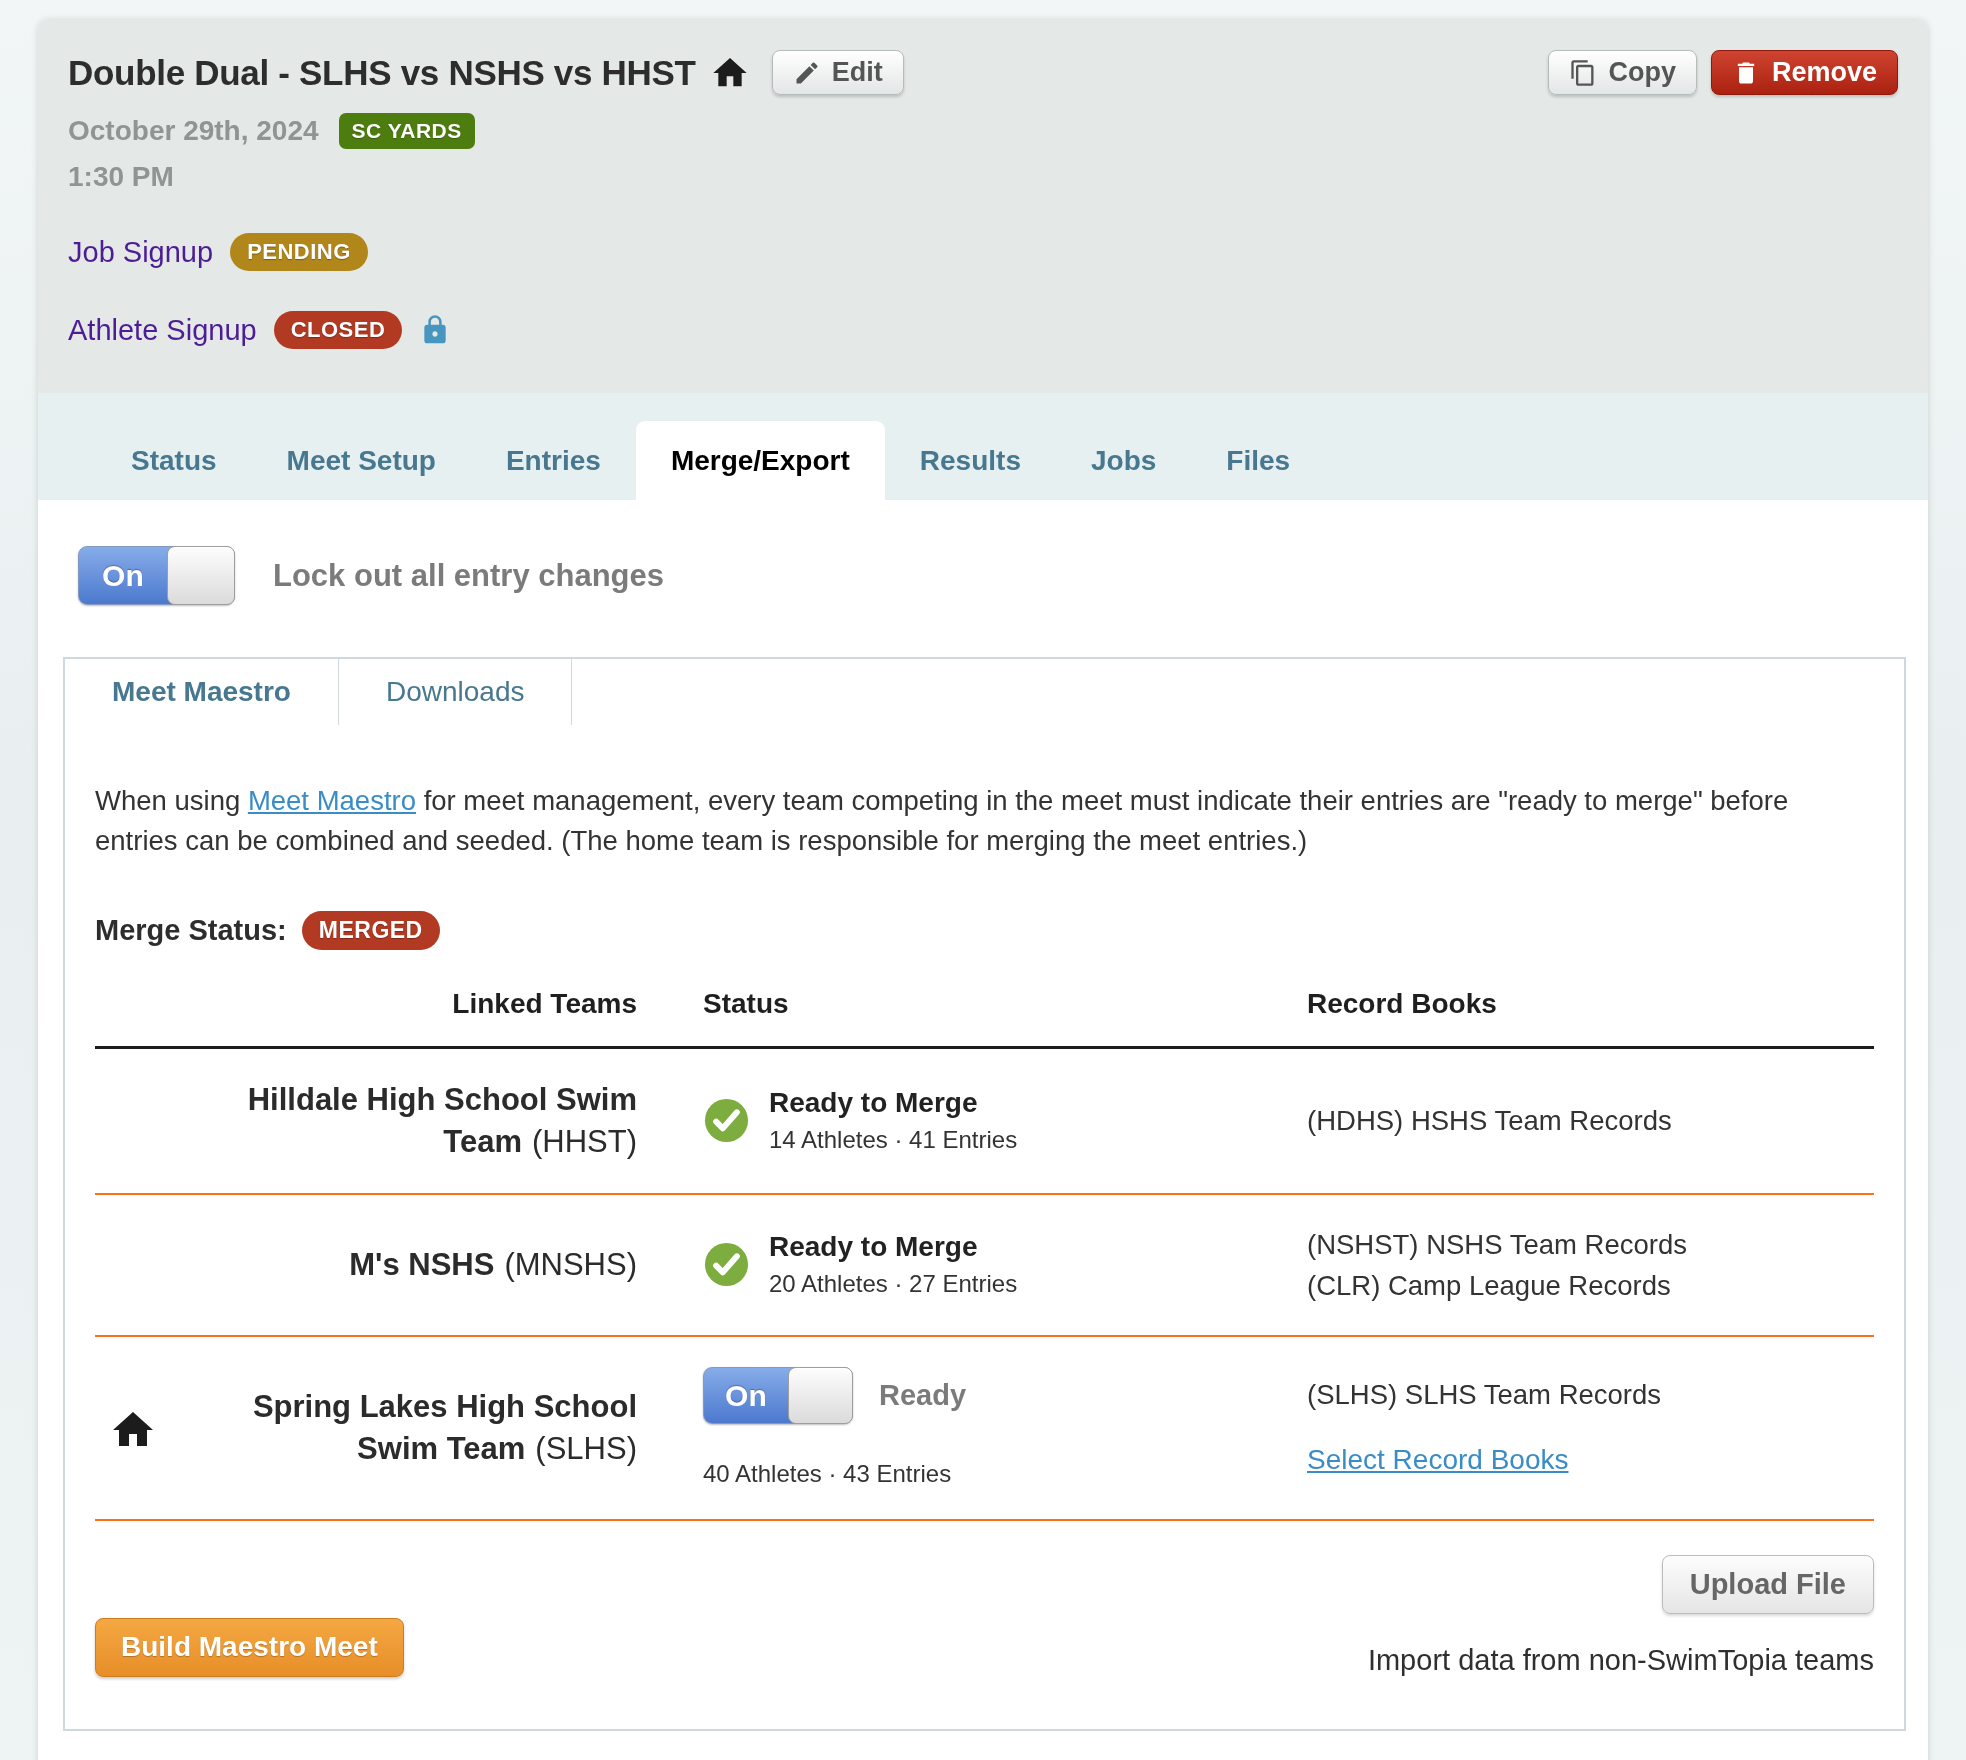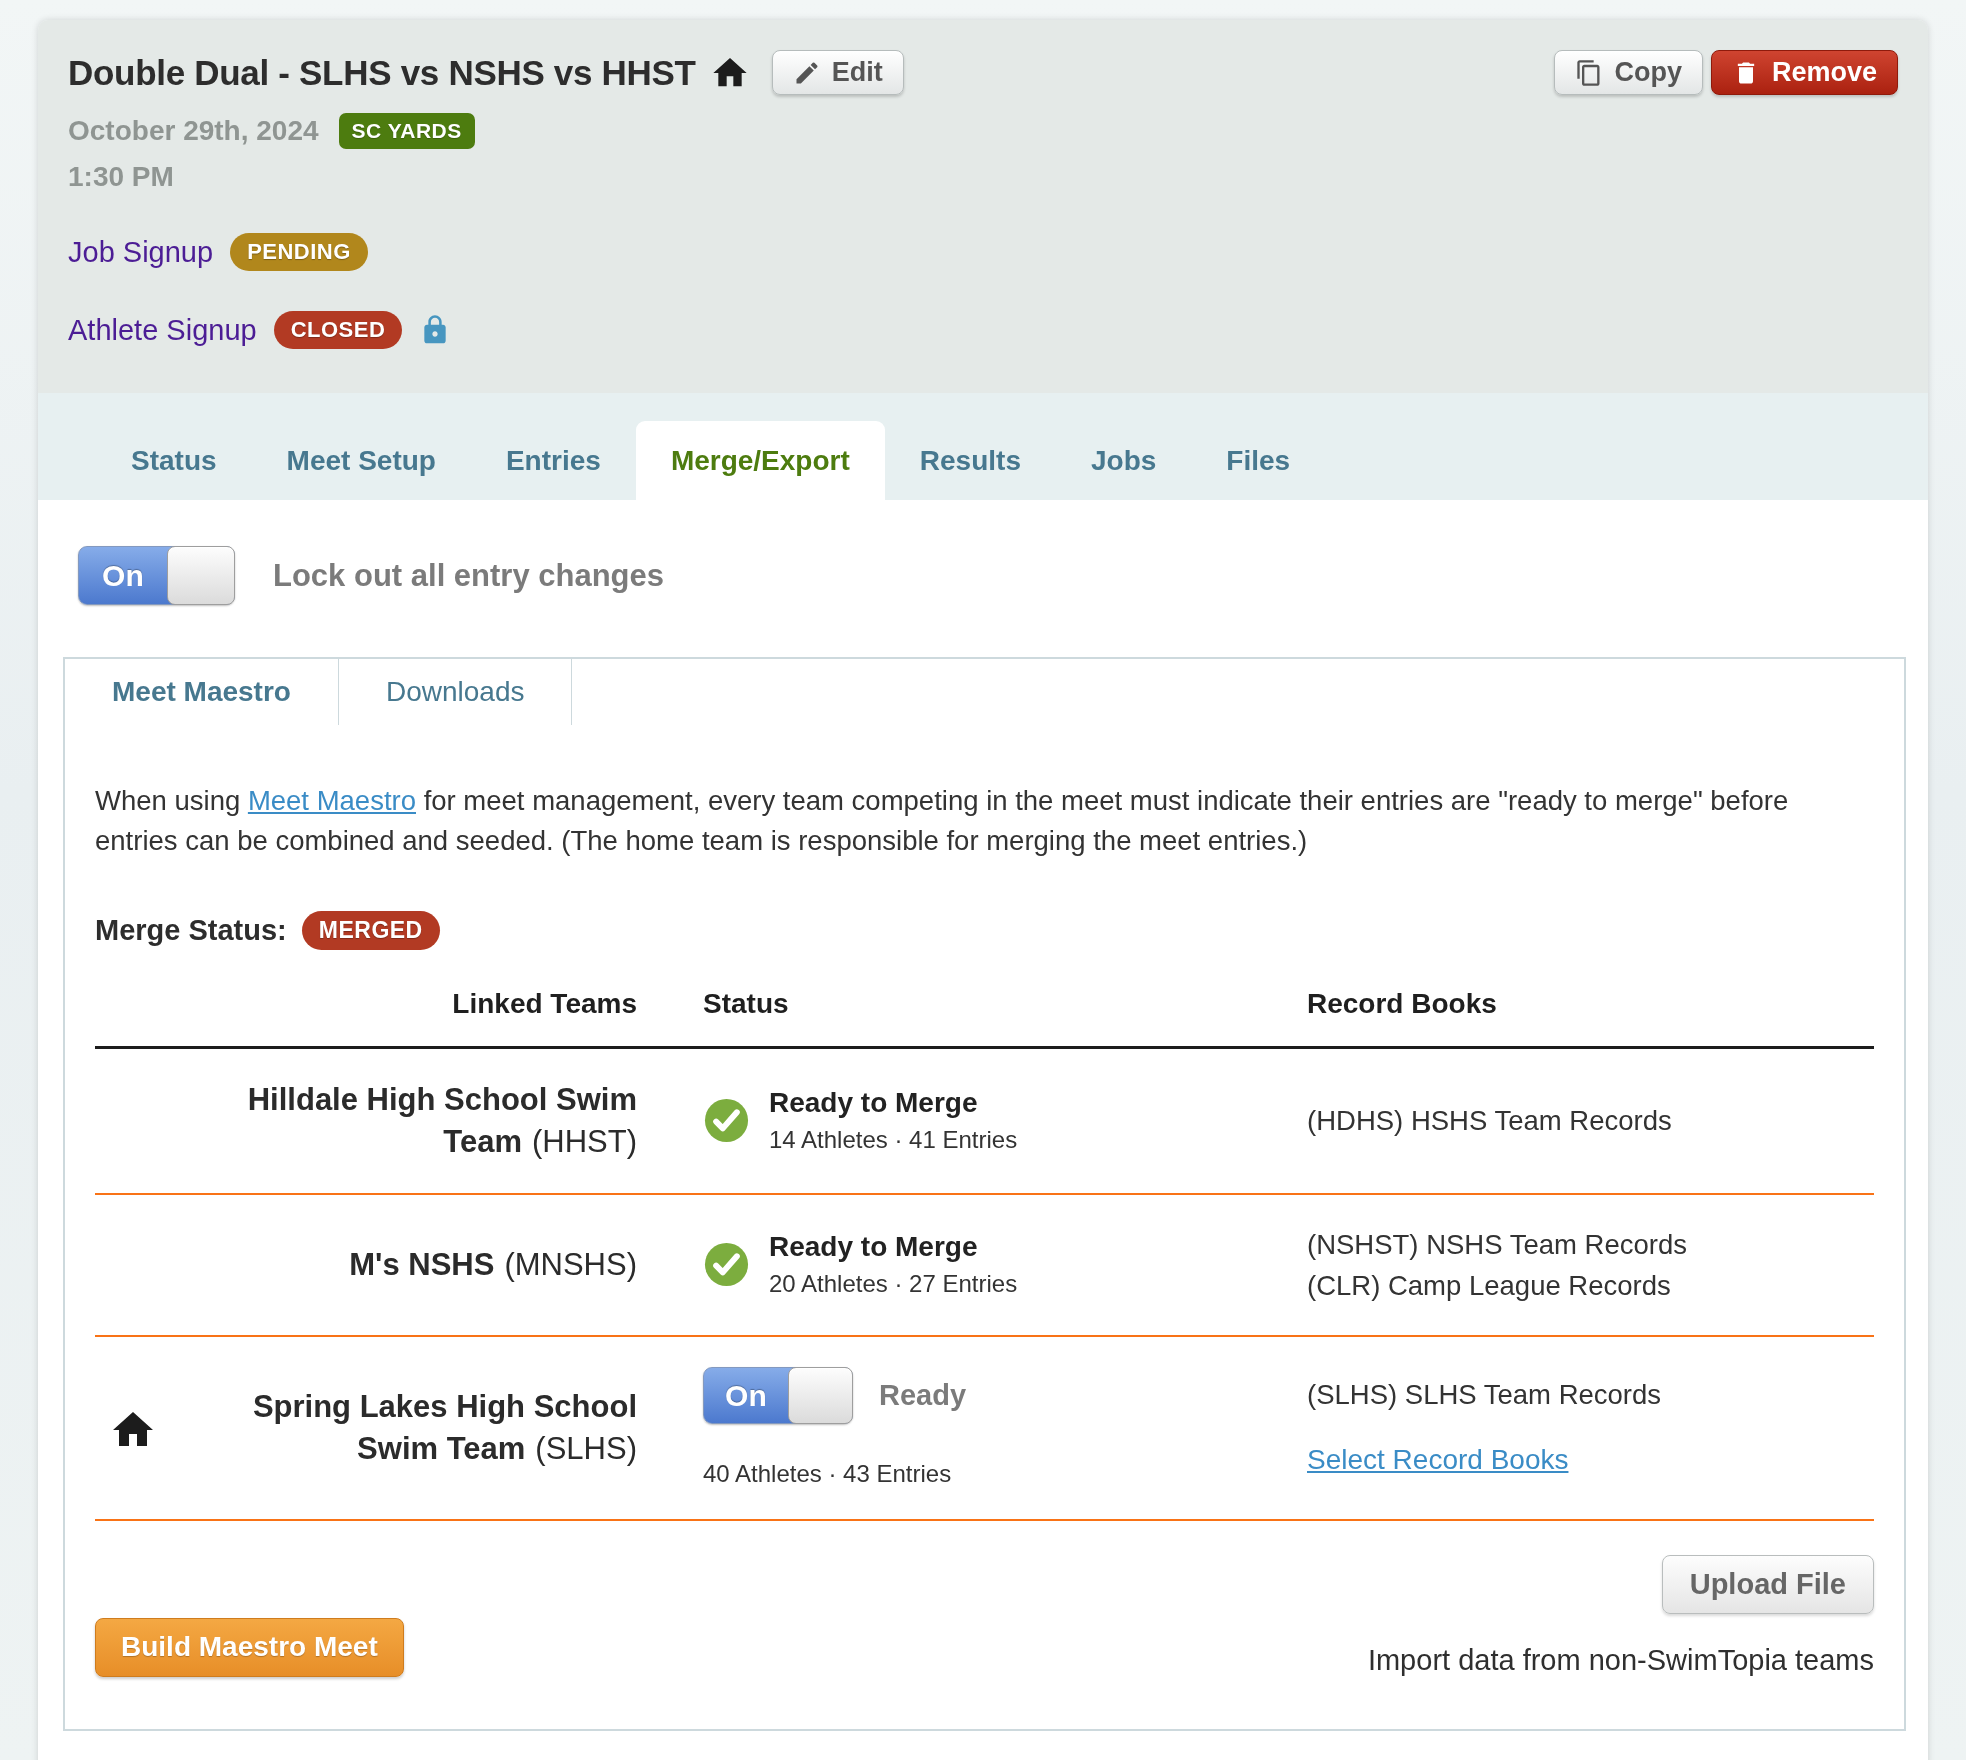--- a/index.html
+++ b/index.html
@@ -29,21 +29,21 @@
     height: 45px; padding: 12px 20px; border-radius: 8px;
     font-size: 27px; font-weight: bold; cursor: pointer;
     border: 1px solid #b6bcbc;
     background: linear-gradient(#ffffff, #e3e6e6);
     color: #555; box-shadow: 0 2px 3px rgba(0,0,0,.18); text-align: center;
   }
   .btn svg { width: 28px; height: 28px; fill: #555; }
   .btn.edit { margin-left: 22px; }
   .btn.remove {
     background: linear-gradient(#cf4430, #ab2110);
-    border-color: #8f1a0b; color: #fff; margin-left: 8px; gap: 12px;
+    border-color: #8f1a0b; color: #fff; margin-left: 14px; gap: 12px;
   }
   .btn.remove svg { fill: #fff; }
   .spacer { flex: 1; }
   .meta-row { margin-top: 18px; display: flex; align-items: center; gap: 20px; }
   .meta-txt { font-size: 28px; font-weight: bold; color: #8f9592; }
   .badge-gray {
     background: #4d7c0f; color: #fff; font-size: 21px; font-weight: bold;
     padding: 6px 13px; border-radius: 7px; letter-spacing: .5px;
     text-shadow: 0 1px 1px rgba(0,0,0,.25);
   }
@@ -60,21 +60,21 @@
   .lock-ic { width: 32px; height: 32px; fill: #4796c0; }
   
   .ptabs {
     background: #e7f0f1; height: 107px;
     display: flex; align-items: flex-end; padding-left: 58px;
   }
   .mtab {
     height: 79px; padding: 0 35px; display: flex; align-items: center;
     font-size: 28px; font-weight: bold; color: #47788f; cursor: pointer;
   }
-  .mtab.active { background: #fff; border-radius: 9px 9px 0 0; color: #4d7c0f; }
+  .mtab.active { background: #fff; border-radius: 9px 9px 0 0; color: #000000; }
   
   .pbody { background: #fff; height: 1282px; padding: 0 22px 0 25px; overflow: hidden; }
   .toggle-row { display: flex; align-items: center; gap: 38px; padding: 46px 0 52px 15px; }
   .toggle {
     width: 157px; height: 59px; border-radius: 9px; border: 1px solid #8399bf;
     display: flex; overflow: visible; cursor: pointer;
     box-shadow: 0 1px 2px rgba(0,0,0,.25);
     background: linear-gradient(#86ace9, #4c79ce);
   }
   .toggle .on {

